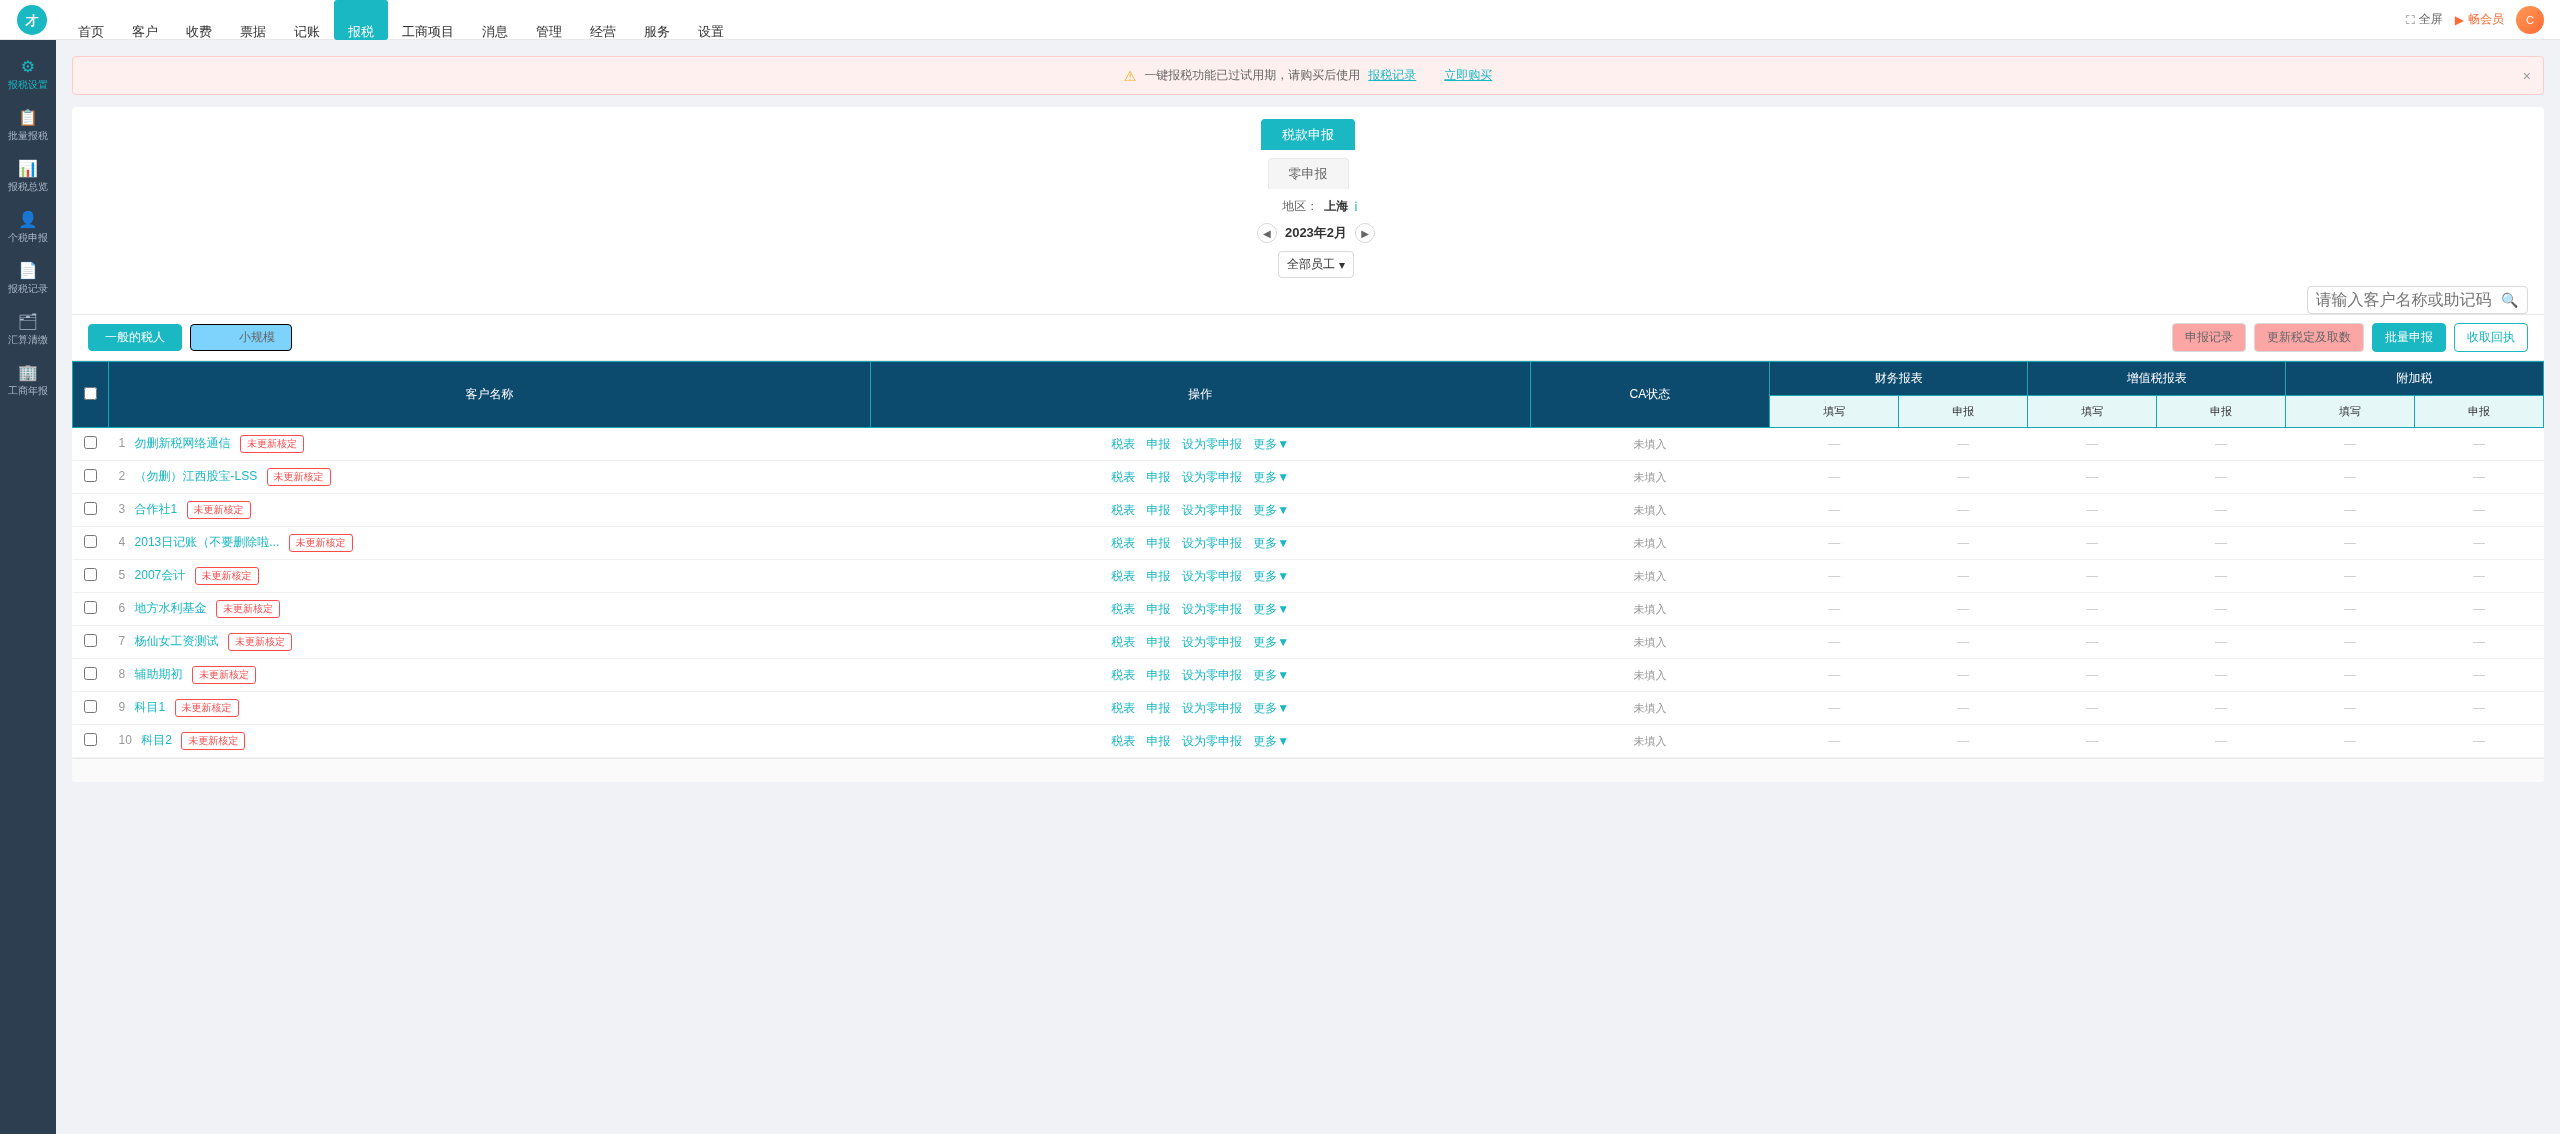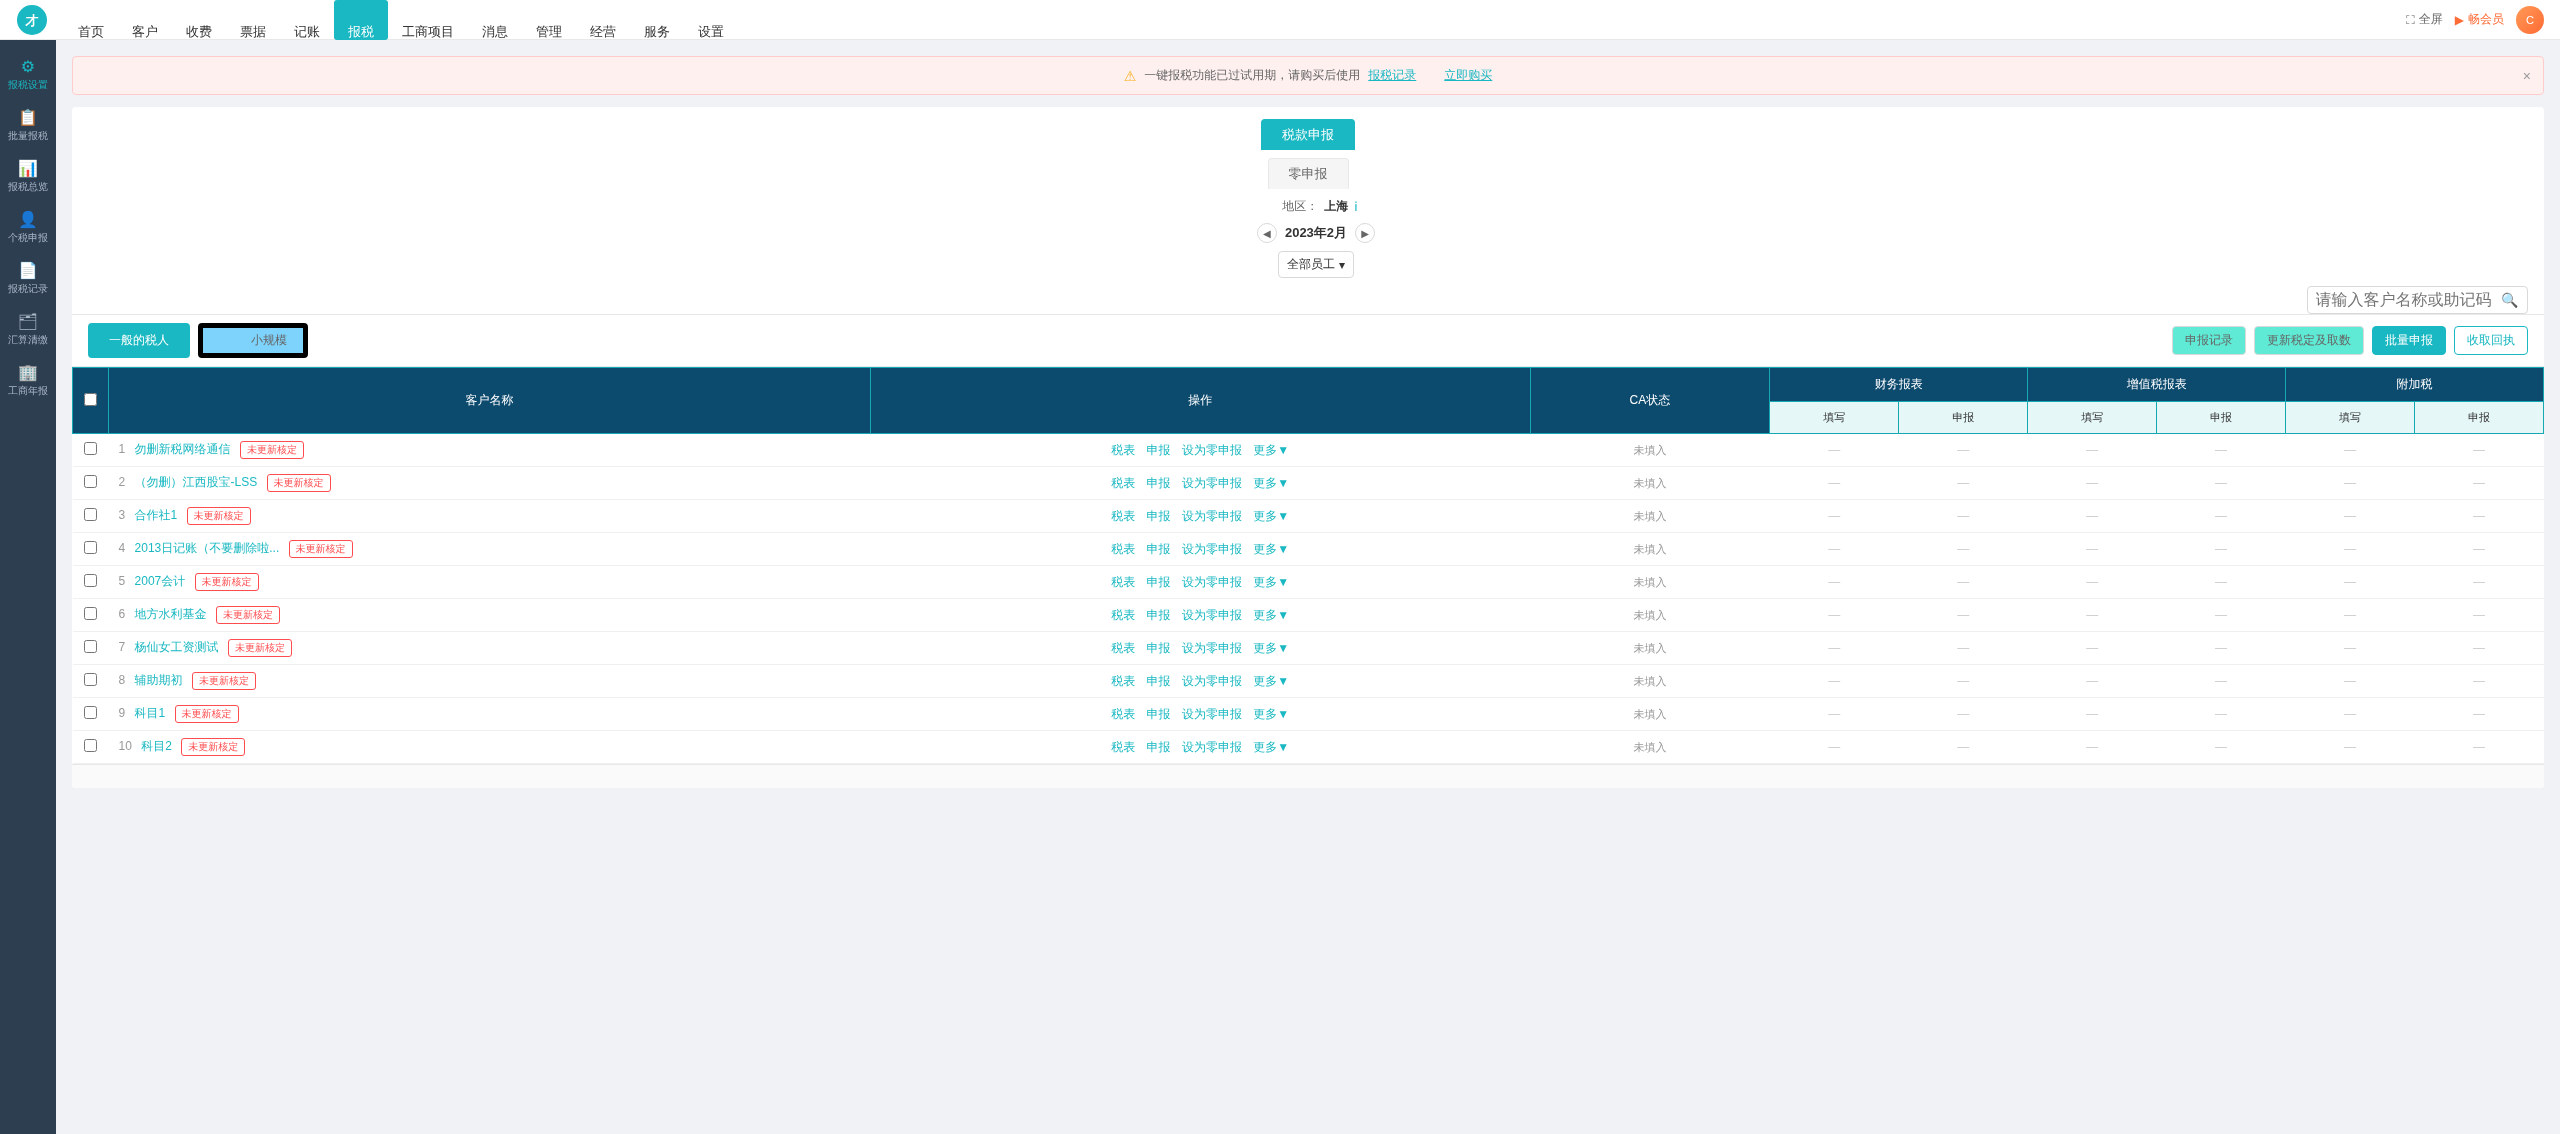--- a/index.html
+++ b/index.html
@@ -180,32 +180,32 @@
       border-bottom: 1px solid #e8e8e8;
     }
     .taxpayer-tabs {
       display: flex; gap: 8px;
     }
     .taxpayer-tab {
       padding: 4px 16px;
       border-radius: 4px;
       cursor: pointer;
       font-size: 12px;
-      border: 5px solid #000000;
+      border: 1px solid #000000;
     }
     .taxpayer-tab.active { background: #1ab8c2; color: #fff; border-color: #1ab8c2; }
     .taxpayer-tab:not(.active) { background: #7dd3fc; color: #666; padding-left: 48px; }
     .action-btns { display: flex; gap: 8px; }
     .action-btn {
       padding: 5px 12px;
       border-radius: 4px;
       cursor: pointer;
       font-size: 12px;
       border: 1px solid #d9d9d9;
-      background: #5eead4;
+      background: #fca5a5;
       color: #666;
     }
     .action-btn.primary {
       background: #1ab8c2;
       color: #fff;
       border-color: #1ab8c2;
     }
     .action-btn.secondary {
       background: #fff;
       color: #1ab8c2;

